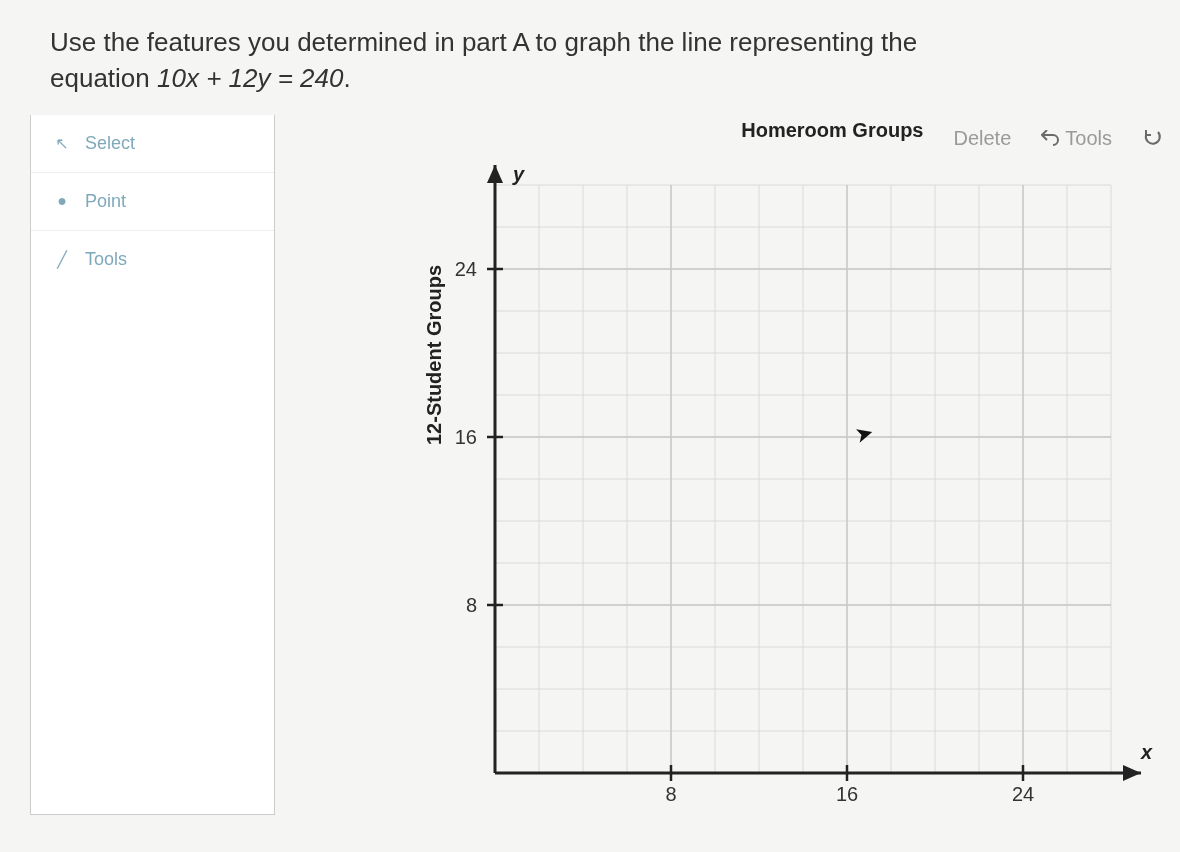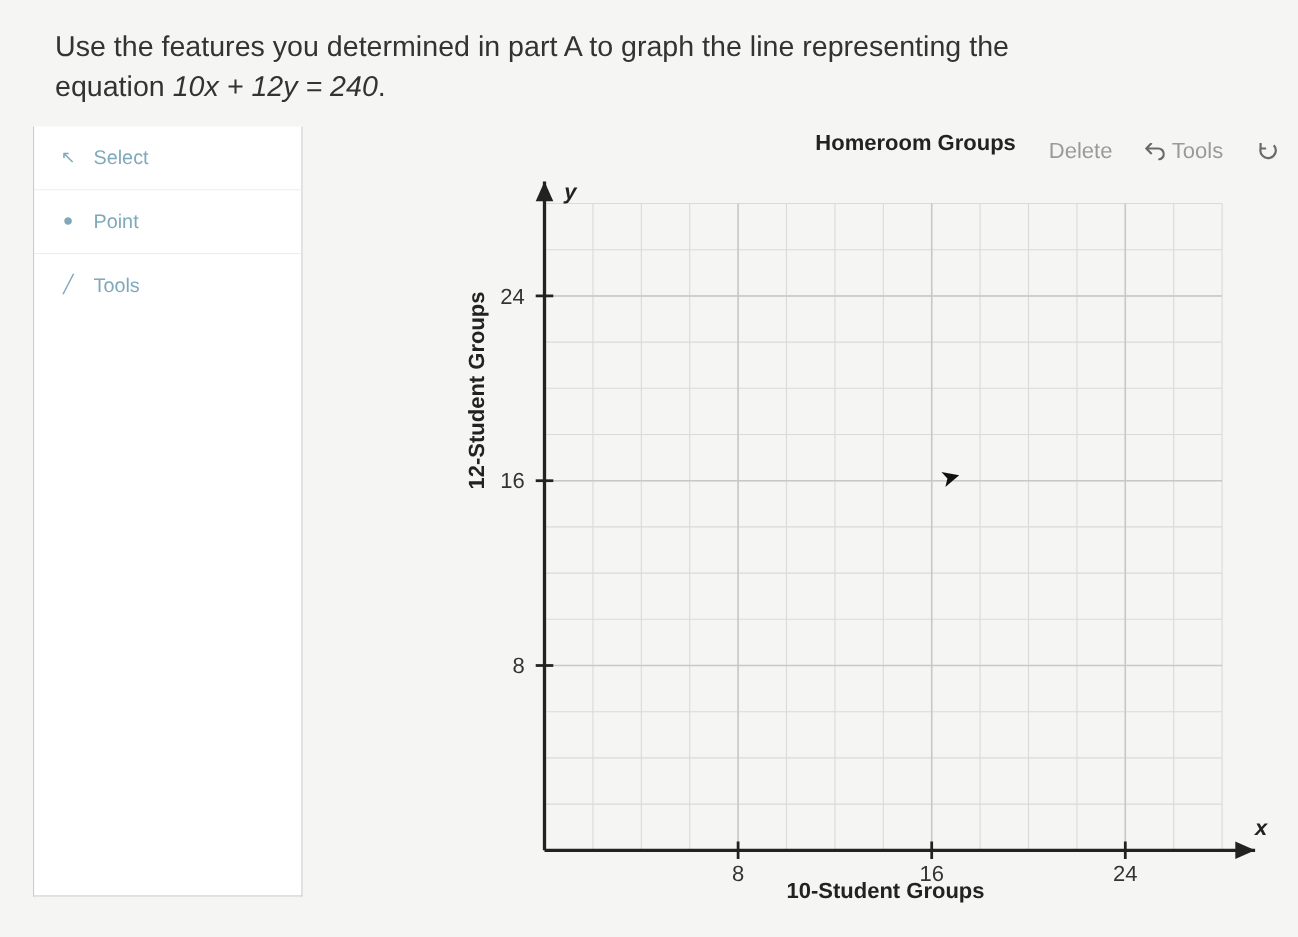--- a/index.html
+++ b/index.html
@@ -186,18 +186,17 @@
         <line x1="82" y1="472" x2="98" y2="472" stroke="#222" stroke-width="2.5"></line>
         <text x="72" y="479" text-anchor="end" font-size="20" fill="#333">8</text>
         <line x1="82" y1="304" x2="98" y2="304" stroke="#222" stroke-width="2.5"></line>
         <text x="72" y="311" text-anchor="end" font-size="20" fill="#333">16</text>
         <line x1="82" y1="136" x2="98" y2="136" stroke="#222" stroke-width="2.5"></line>
         <text x="72" y="143" text-anchor="end" font-size="20" fill="#333">24</text>
         <text x="108" y="48" font-size="20" font-style="italic" font-weight="700" fill="#222">y</text>
         <text x="736" y="626" font-size="20" font-style="italic" font-weight="700" fill="#222">x</text>
       </svg>
 
-    <div class="xlabel">10-Student Groups</div>
 
     <span class="cursor-arrow">➤</span>
   </div>
 
 </div>
 
 </body></html>

